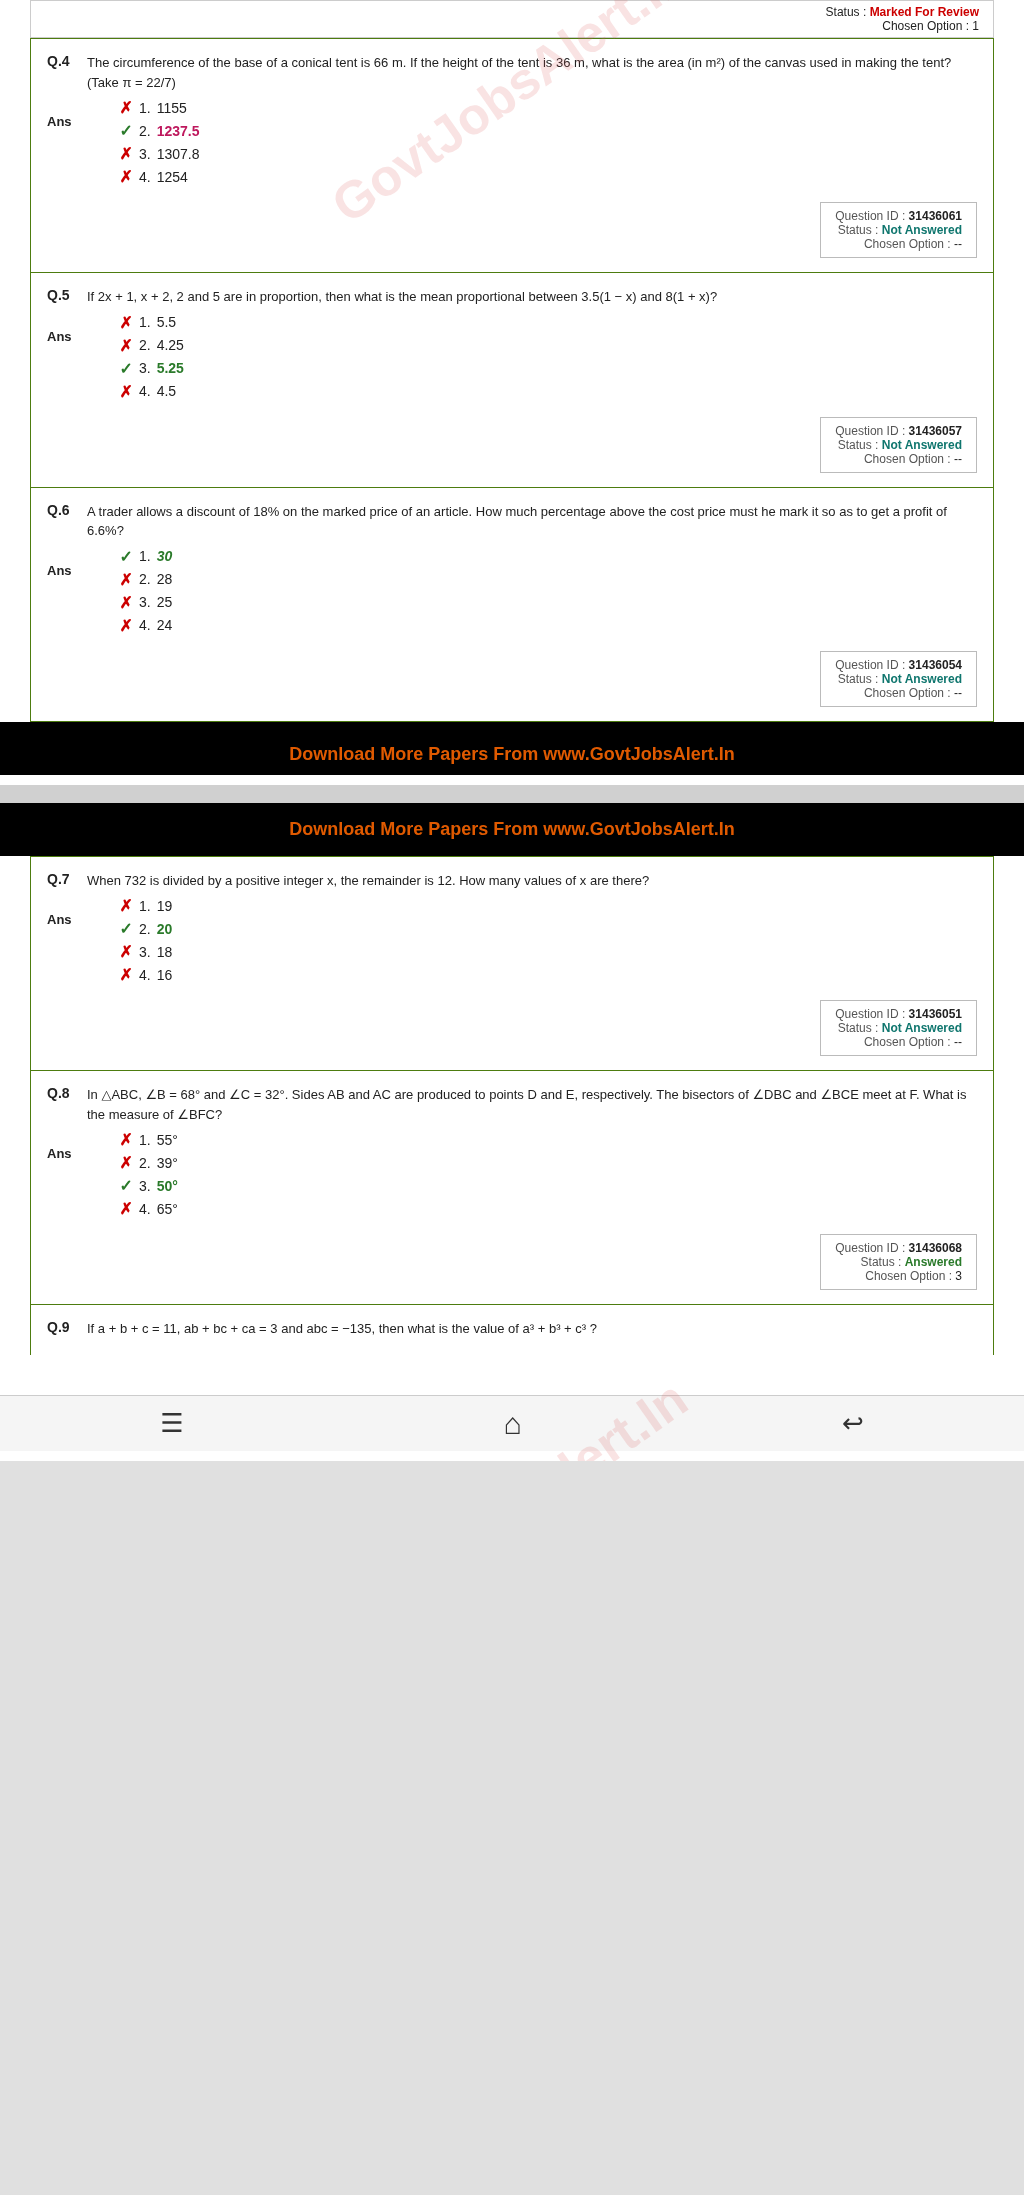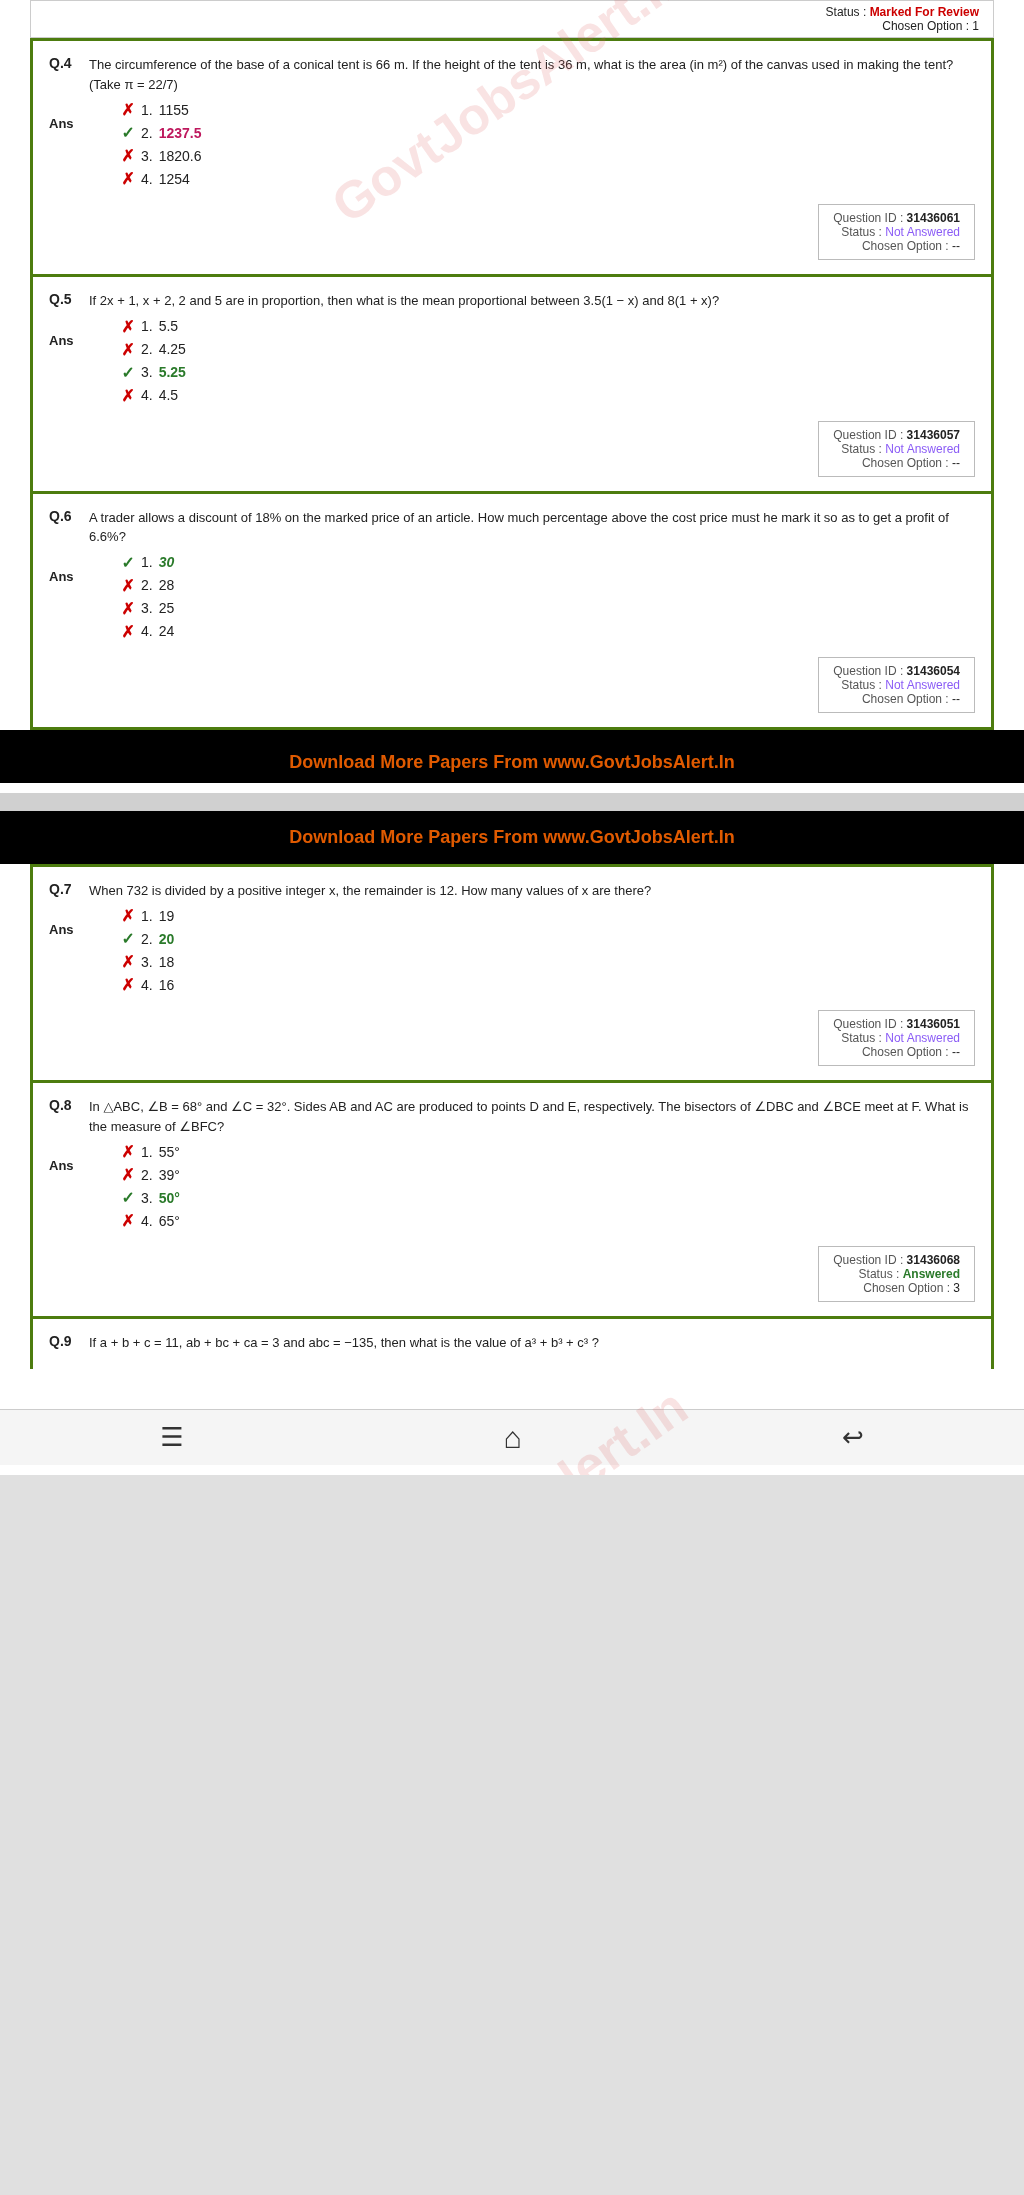--- a/index.html
+++ b/index.html
@@ -15,21 +15,21 @@
       position: absolute;
       font-size: 52px;
       font-weight: bold;
       color: rgba(220, 100, 100, 0.18);
       transform: rotate(-35deg);
       pointer-events: none;
       z-index: 10;
       white-space: nowrap;
     }
     .question-block {
-      border: 3px solid #4d7c0f;
+      border: 1px solid #4d7c0f;
       margin: 0 30px 0 30px;
       padding: 14px 16px 10px 16px;
       position: relative;
       background: #fff;
     }
     .question-block + .question-block {
       margin-top: 0;
       border-top: none;
     }
     .q-header {
@@ -68,21 +68,21 @@
       float: right;
       clear: right;
       border: 1px solid #bbb;
       padding: 6px 14px;
       margin: 8px 0 4px 0;
       font-size: 12px;
       text-align: right;
       background: #fff;
     }
     .info-box .label { color: #555; }
-    .status-not-answered { color: #8b5cf6; font-weight: normal; }
+    .status-not-answered { color: #0f766e; font-weight: bold; }
     .status-answered { color: #2a7a2a; font-weight: bold; }
     .status-marked { color: #cc0000; font-weight: bold; }
     .divider-section {
       background: #d0d0d0;
       height: 18px;
       width: 100%;
     }
     .download-banner {
       text-align: center;
       padding: 22px 0 10px 0;
@@ -146,21 +146,21 @@
           <span>1155</span>
         </li>
         <li class="option-item">
           <span class="check-icon">✓</span>
           <span>2.</span>
           <span style="color:#be185d;font-weight:bold;">1237.5</span>
         </li>
         <li class="option-item">
           <span class="cross-icon">✗</span>
           <span>3.</span>
-          <span>1820.6</span>
+          <span>1307.8</span>
         </li>
         <li class="option-item">
           <span class="cross-icon">✗</span>
           <span>4.</span>
           <span>1254</span>
         </li>
       </ul>
     </div>
     <div class="info-box">
       <span class="label">Question ID :</span> <strong>31436061</strong><br>

